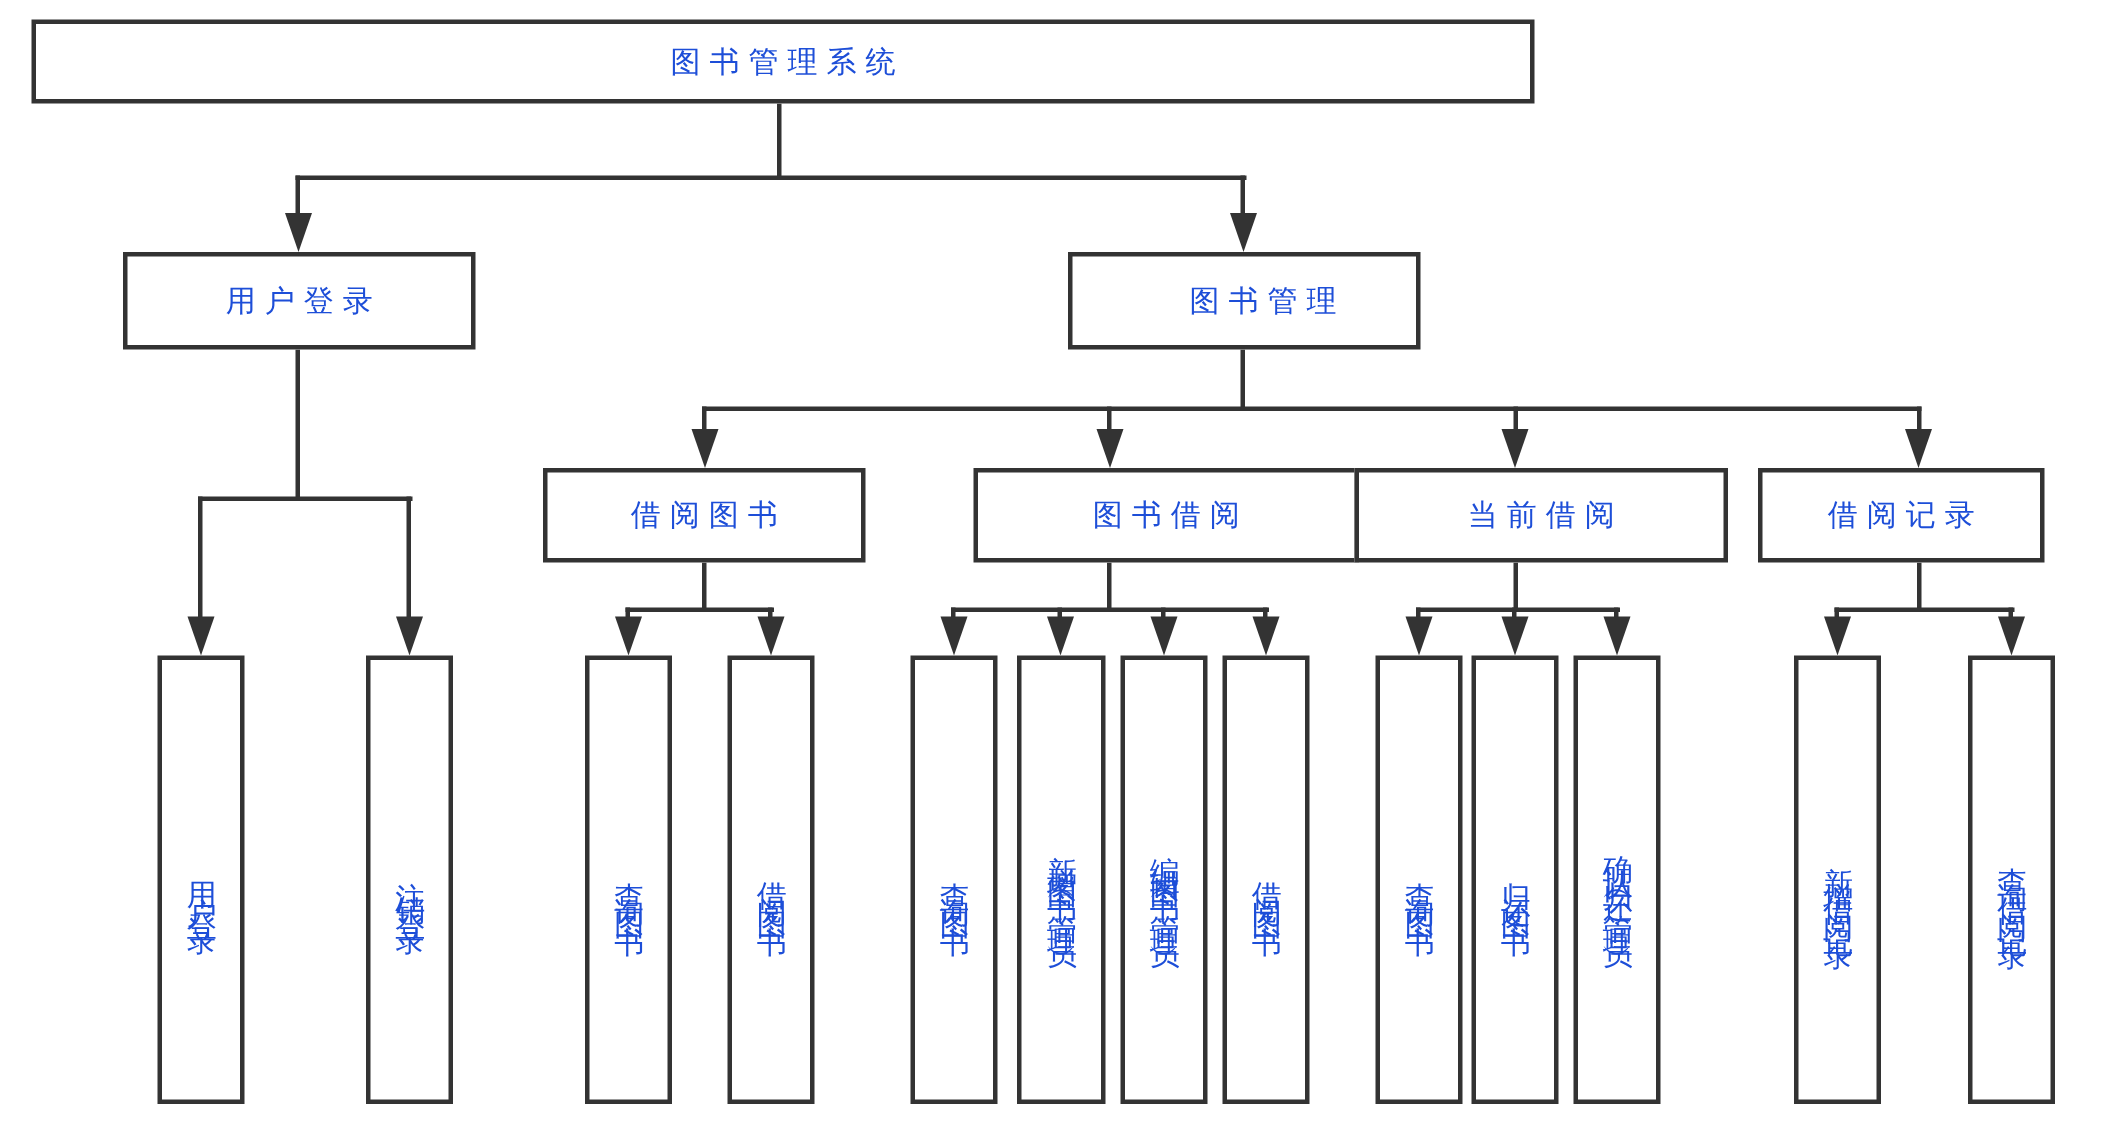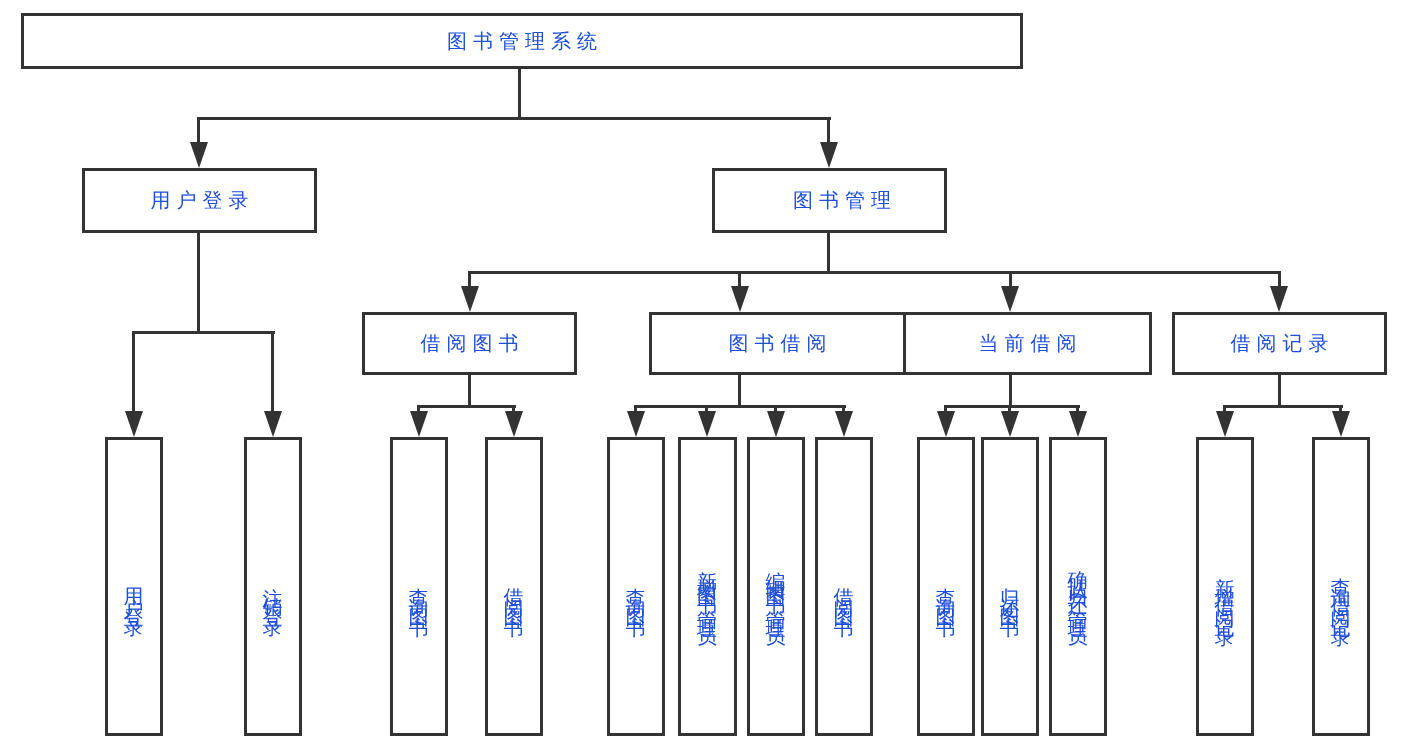--- a/index.html
+++ b/index.html
@@ -90,21 +90,21 @@
   <div class="line" style="left:1009px; top:271px; width:3px; height:16px;"></div>
   <div class="line" style="left:1278px; top:271px; width:3px; height:16px;"></div>
   <div class="arrow" style="left:461px; top:286px;"></div>
   <div class="arrow" style="left:731px; top:286px;"></div>
   <div class="arrow" style="left:1001px; top:286px;"></div>
   <div class="arrow" style="left:1270px; top:286px;"></div>
 
   <div class="box" style="left:362px; top:312px; width:215px; height:63px;">借阅图书</div>
   <div class="box" style="left:633px; top:312px; width:257px; height:63px;margin-left:16px;">图书借阅</div>
   <div class="box" style="left:903px; top:312px; width:249px; height:63px;">当前借阅</div>
-  <div class="box" style="left:1172px; top:312px; width:215px; height:63px;">借阅记录</div>
+  <div class="box" style="left:1172px; top:312px; width:191px; height:63px;">借阅记录</div>
 
   <div class="line" style="left:468px; top:375px; width:3px; height:33px;"></div>
   <div class="line" style="left:417px; top:405px; width:99px; height:3px;"></div>
   <div class="line" style="left:417px; top:405px; width:3px; height:10px;"></div>
   <div class="line" style="left:512px; top:405px; width:3px; height:10px;"></div>
   <div class="arrow" style="left:410px; top:411px;"></div>
   <div class="arrow" style="left:505px; top:411px;"></div>
 
   <div class="line" style="left:738px; top:375px; width:3px; height:33px;"></div>
   <div class="line" style="left:634px; top:405px; width:212px; height:3px;"></div>

